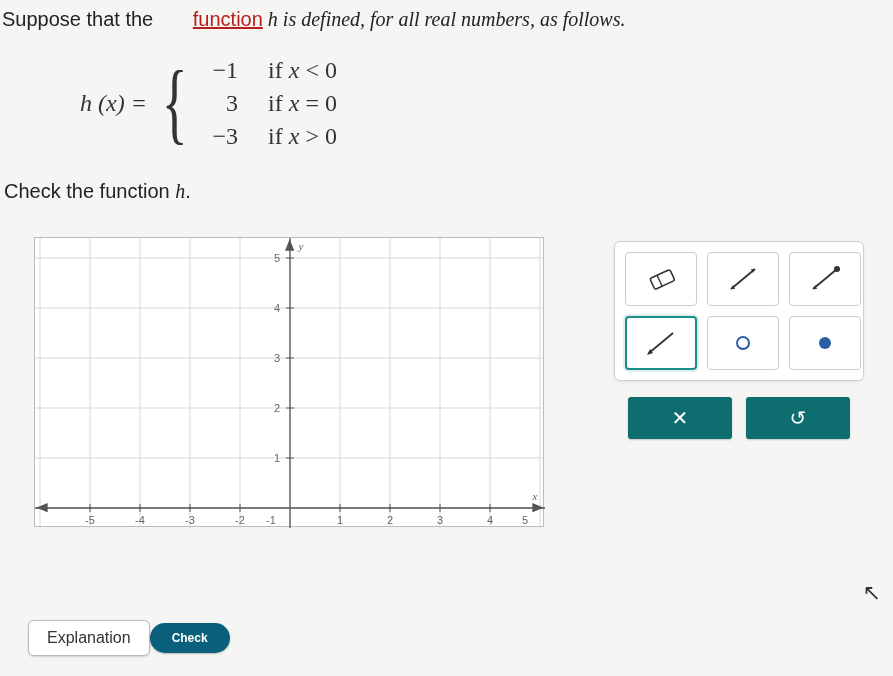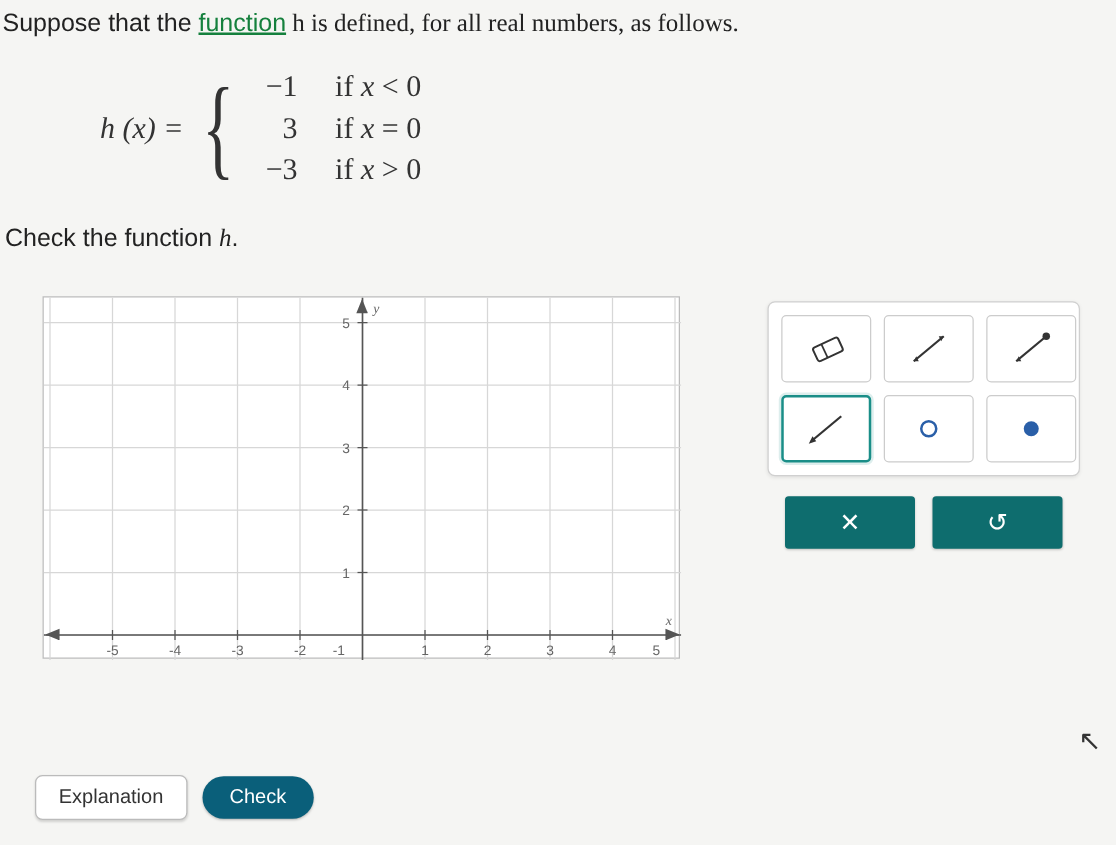--- a/index.html
+++ b/index.html
@@ -11,23 +11,24 @@
     height: 676px;
     position: relative;
     overflow: hidden;
   }
   .prompt {
     padding: 8px 6px 4px 2px;
     font-size: 20px;
     color: #222;
   }
   .prompt .link {
-    color: #15803d;
+    color: #b91c1c;
     text-decoration: underline;
     cursor: pointer;
+    margin-left: 34px;
   }
   .piecewise {
     margin: 22px 0 10px 80px;
     font-family: 'Times New Roman', Times, serif;
     font-size: 24px;
     font-style: italic;
     display: flex;
     align-items: center;
     gap: 8px;
   }
@@ -112,56 +113,55 @@
     justify-content: center;
     font-size: 20px;
     cursor: pointer;
     box-shadow: 0 1px 2px rgba(0,0,0,0.2);
   }
   .footer-bar {
     position: absolute;
     left: 28px;
     bottom: 20px;
     display: flex;
-    gap: 12px;
     align-items: center;
   }
   .exp-btn {
     background: #fff;
     border: 1px solid #bbb;
     border-radius: 6px;
     padding: 8px 18px;
     font-size: 16px;
     color: #333;
     cursor: pointer;
     box-shadow: 0 1px 2px rgba(0,0,0,0.15);
   }
   .check-btn {
     background: #0a5f7a;
     border-radius: 20px;
     padding: 8px 22px;
-    font-size: 16px;
-    font-weight: normal;
+    font-size: 12px;
+    font-weight: bold;
     color: #fff;
     cursor: pointer;
     box-shadow: 0 1px 2px rgba(0,0,0,0.25);
   }
   .cursor-indicator {
     position: absolute;
     right: 12px;
     bottom: 70px;
     font-size: 22px;
     pointer-events:none;
   }
 </style>
 </head>
 <body>
 
 <div class="prompt">
-  <span>Suppose that the </span><span class="link">function</span><span class="it" style="font-family:'Times New Roman',serif;"> h is defined, for all real numbers, as follows.</span>
+  <span>Suppose that the </span><span class="link">function</span><span class="it" style="font-style:italic; font-family:'Times New Roman',serif;"> h is defined, for all real numbers, as follows.</span>
 </div>
 
 <div class="piecewise">
   <span class="lhs">h (x) =</span>
   <span class="brace">{</span>
   <div class="cases">
     <div class="case-row">
       <span class="val">−1</span>
       <span class="cond"><span>if </span><span class="it">x</span><span> &lt; 0</span></span>
     </div>

